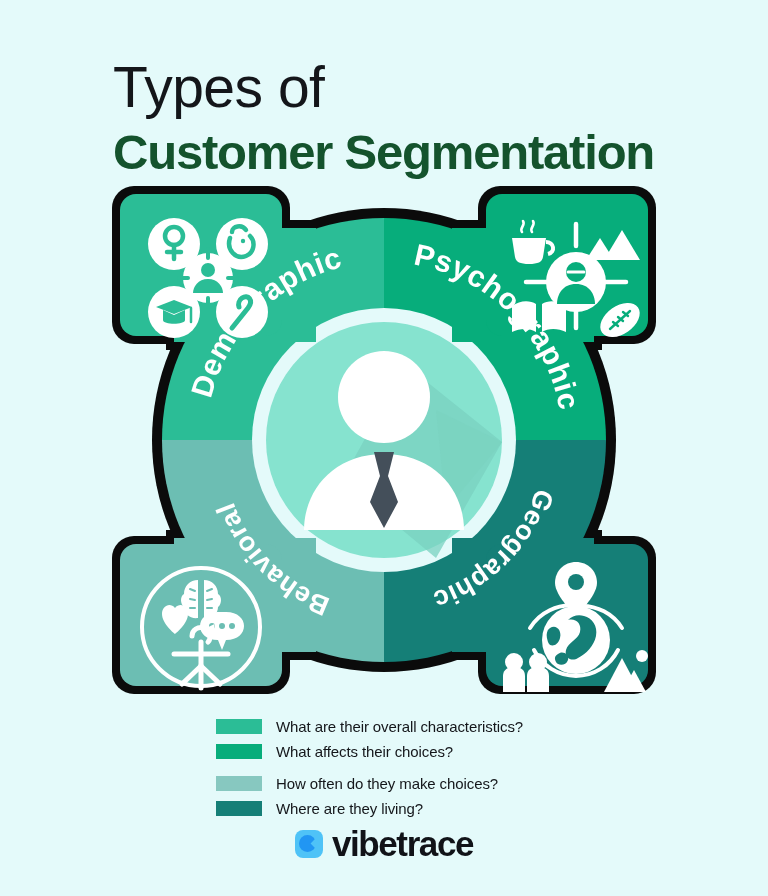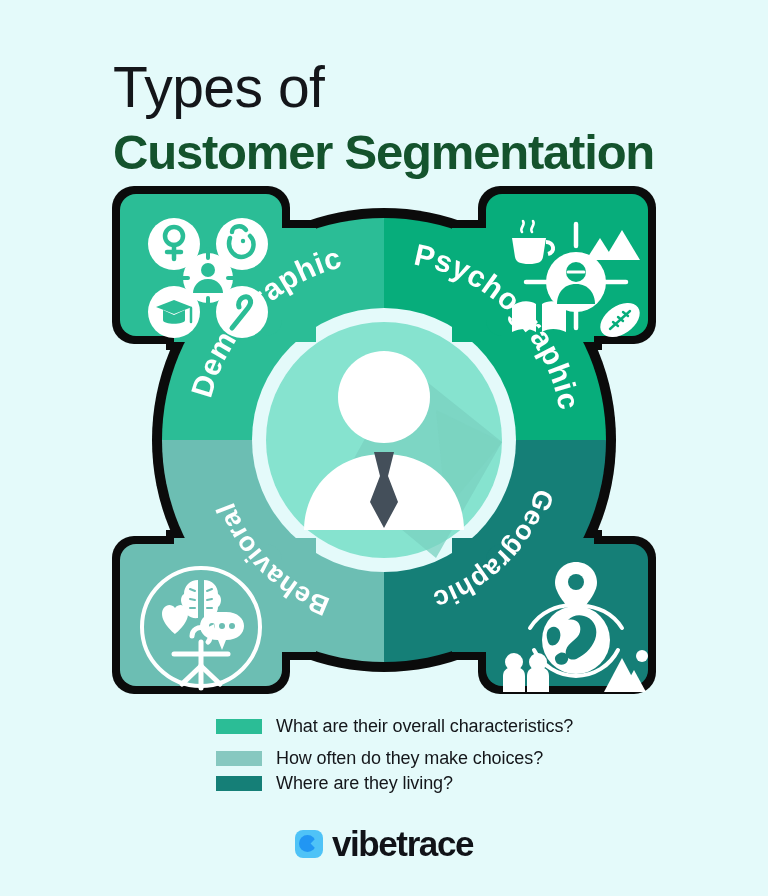--- a/index.html
+++ b/index.html
@@ -61,21 +61,21 @@
     height: 25px;
   }
   .legend-row.gap-row { margin-top: 7px; }
   .legend-swatch {
     width: 46px;
     height: 15px;
     flex: 0 0 auto;
     margin-right: 14px;
   }
   .legend-label {
-    font-size: 18px;
+    font-size: 15px;
     color: #14161a;
     font-weight: 500;
     letter-spacing: -0.1px;
     white-space: nowrap;
   }
 
   
   #footer-logo {
     position: absolute;
     left: 0;
@@ -394,20 +394,24 @@
     </g>
   </g>
 </svg>
 </div>
 
 <div id="legend">
   <div class="legend-row">
     <span class="legend-swatch" style="background: rgb(43, 189, 150);"></span>
     <span class="legend-label">What are their overall characteristics?</span>
   </div>
+  <div class="legend-row">
+    <span class="legend-swatch" style="background: rgb(7, 173, 123);"></span>
+    <span class="legend-label">What affects their choices?</span>
+  </div>
   <div class="legend-row gap-row">
     <span class="legend-swatch" style="background: rgb(135, 200, 192);"></span>
     <span class="legend-label"> How often do they make choices?</span>
   </div>
   <div class="legend-row">
     <span class="legend-swatch" style="background: rgb(21, 127, 119);"></span>
     <span class="legend-label">Where are they living?</span>
   </div>
 </div>
 

